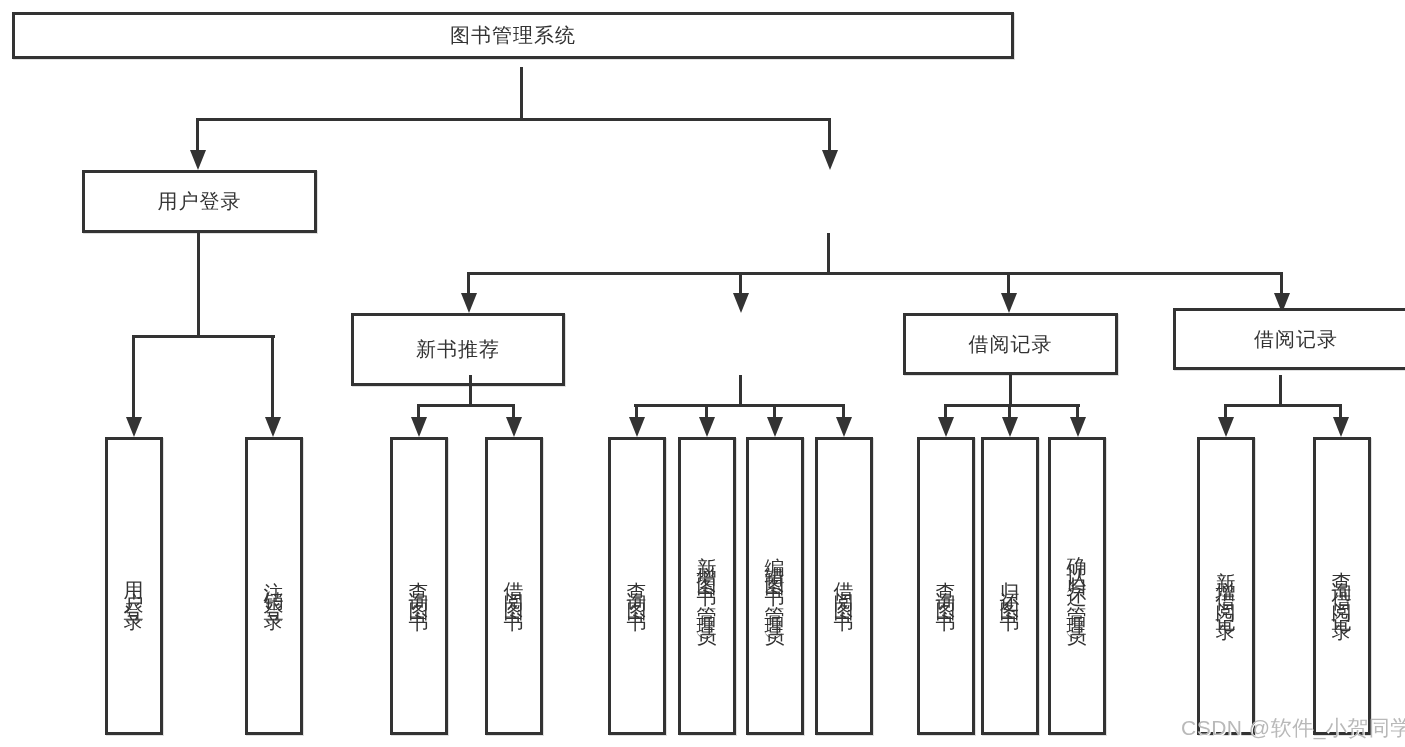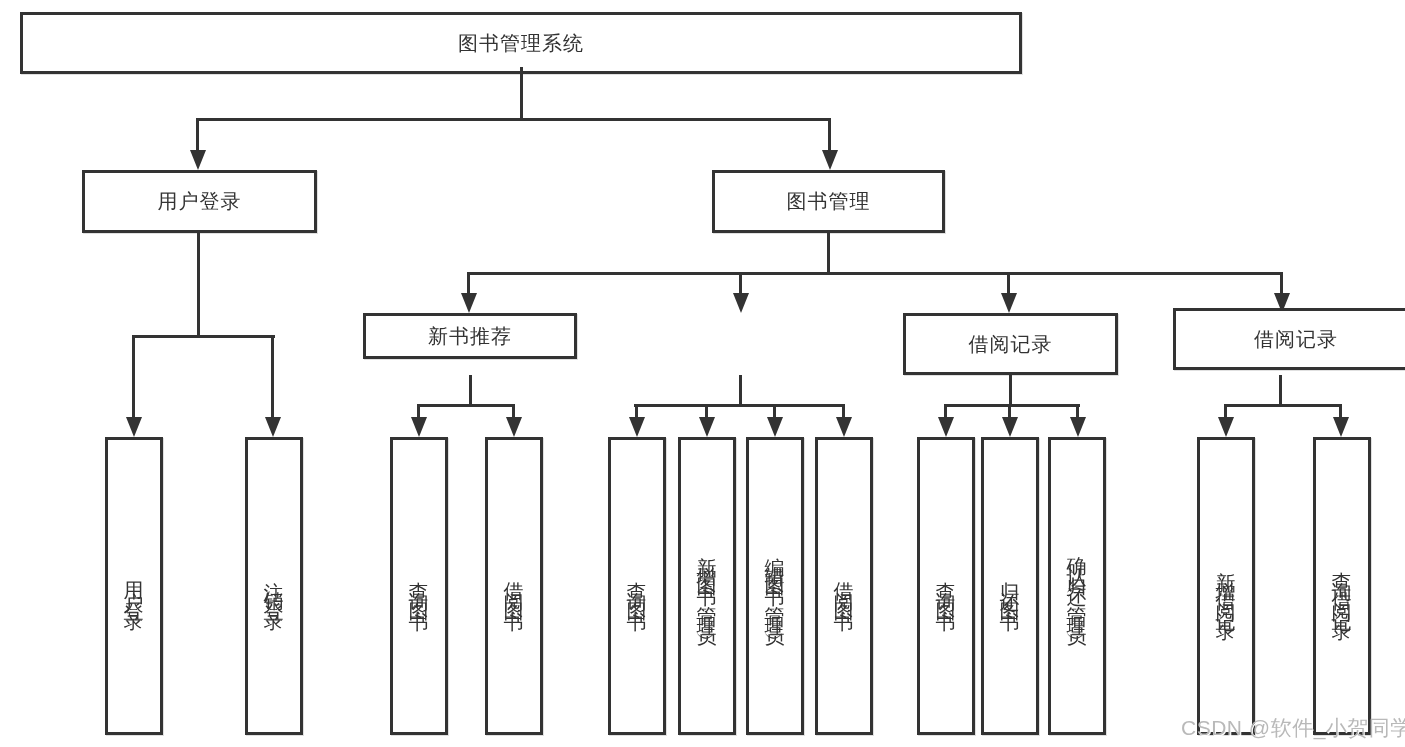--- a/index.html
+++ b/index.html
@@ -69,51 +69,50 @@
     text-shadow: 1px 1px 0 #ffffff;
     white-space: nowrap;
     letter-spacing: 0.5px;
   }
 </style>
 </head>
 <body>
 
 <div class="canvas">
 
-  <div class="box-h" style="left:20px;top:12px;width:1002px;height:62px">图书管理系统</div>
+  <div class="box-h" style="left:12px;top:12px;width:1002px;height:47px">图书管理系统</div>
 
   <div class="line" style="left:520px;top:67px;width:3px;height:53px"></div>
   <div class="line" style="left:196px;top:118px;width:635px;height:3px"></div>
   <div class="line" style="left:196px;top:118px;width:3px;height:36px"></div>
   <div class="line" style="left:828px;top:118px;width:3px;height:36px"></div>
   <div class="arrow" style="left:190px;top:150px"></div>
   <div class="arrow" style="left:822px;top:150px"></div>
 
   <div class="box-h" style="left:82px;top:170px;width:235px;height:63px">用户登录</div>
-  <div class="box-h" style="left:712px;top:170px;width:233px;height:63px">图书管理</div>
 
   <div class="line" style="left:197px;top:232px;width:3px;height:106px"></div>
   <div class="line" style="left:132px;top:335px;width:143px;height:3px"></div>
   <div class="line" style="left:132px;top:335px;width:3px;height:84px"></div>
   <div class="line" style="left:271px;top:335px;width:3px;height:84px"></div>
   <div class="arrow" style="left:126px;top:417px"></div>
   <div class="arrow" style="left:265px;top:417px"></div>
 
   <div class="line" style="left:827px;top:233px;width:3px;height:42px"></div>
   <div class="line" style="left:467px;top:272px;width:816px;height:3px"></div>
   <div class="line" style="left:467px;top:272px;width:3px;height:25px"></div>
   <div class="line" style="left:739px;top:272px;width:3px;height:25px"></div>
   <div class="line" style="left:1007px;top:272px;width:3px;height:25px"></div>
   <div class="line" style="left:1280px;top:272px;width:3px;height:25px"></div>
   <div class="arrow" style="left:461px;top:293px"></div>
   <div class="arrow" style="left:733px;top:293px"></div>
   <div class="arrow" style="left:1001px;top:293px"></div>
   <div class="arrow" style="left:1274px;top:293px"></div>
 
-  <div class="box-h" style="left:363px;top:313px;width:214px;height:46px">新书推荐</div>
+  <div class="box-h" style="left:351px;top:313px;width:214px;height:73px">新书推荐</div>
   <div class="box-h" style="left:903px;top:313px;width:215px;height:62px">借阅记录</div>
   <div class="box-h" style="left:1173px;top:308px;width:246px;height:62px">借阅记录</div>
 
   <div class="line" style="left:469px;top:375px;width:3px;height:32px"></div>
   <div class="line" style="left:417px;top:404px;width:98px;height:3px"></div>
   <div class="line" style="left:417px;top:404px;width:3px;height:16px"></div>
   <div class="line" style="left:512px;top:404px;width:3px;height:16px"></div>
   <div class="arrow" style="left:411px;top:417px"></div>
   <div class="arrow" style="left:506px;top:417px"></div>
 

